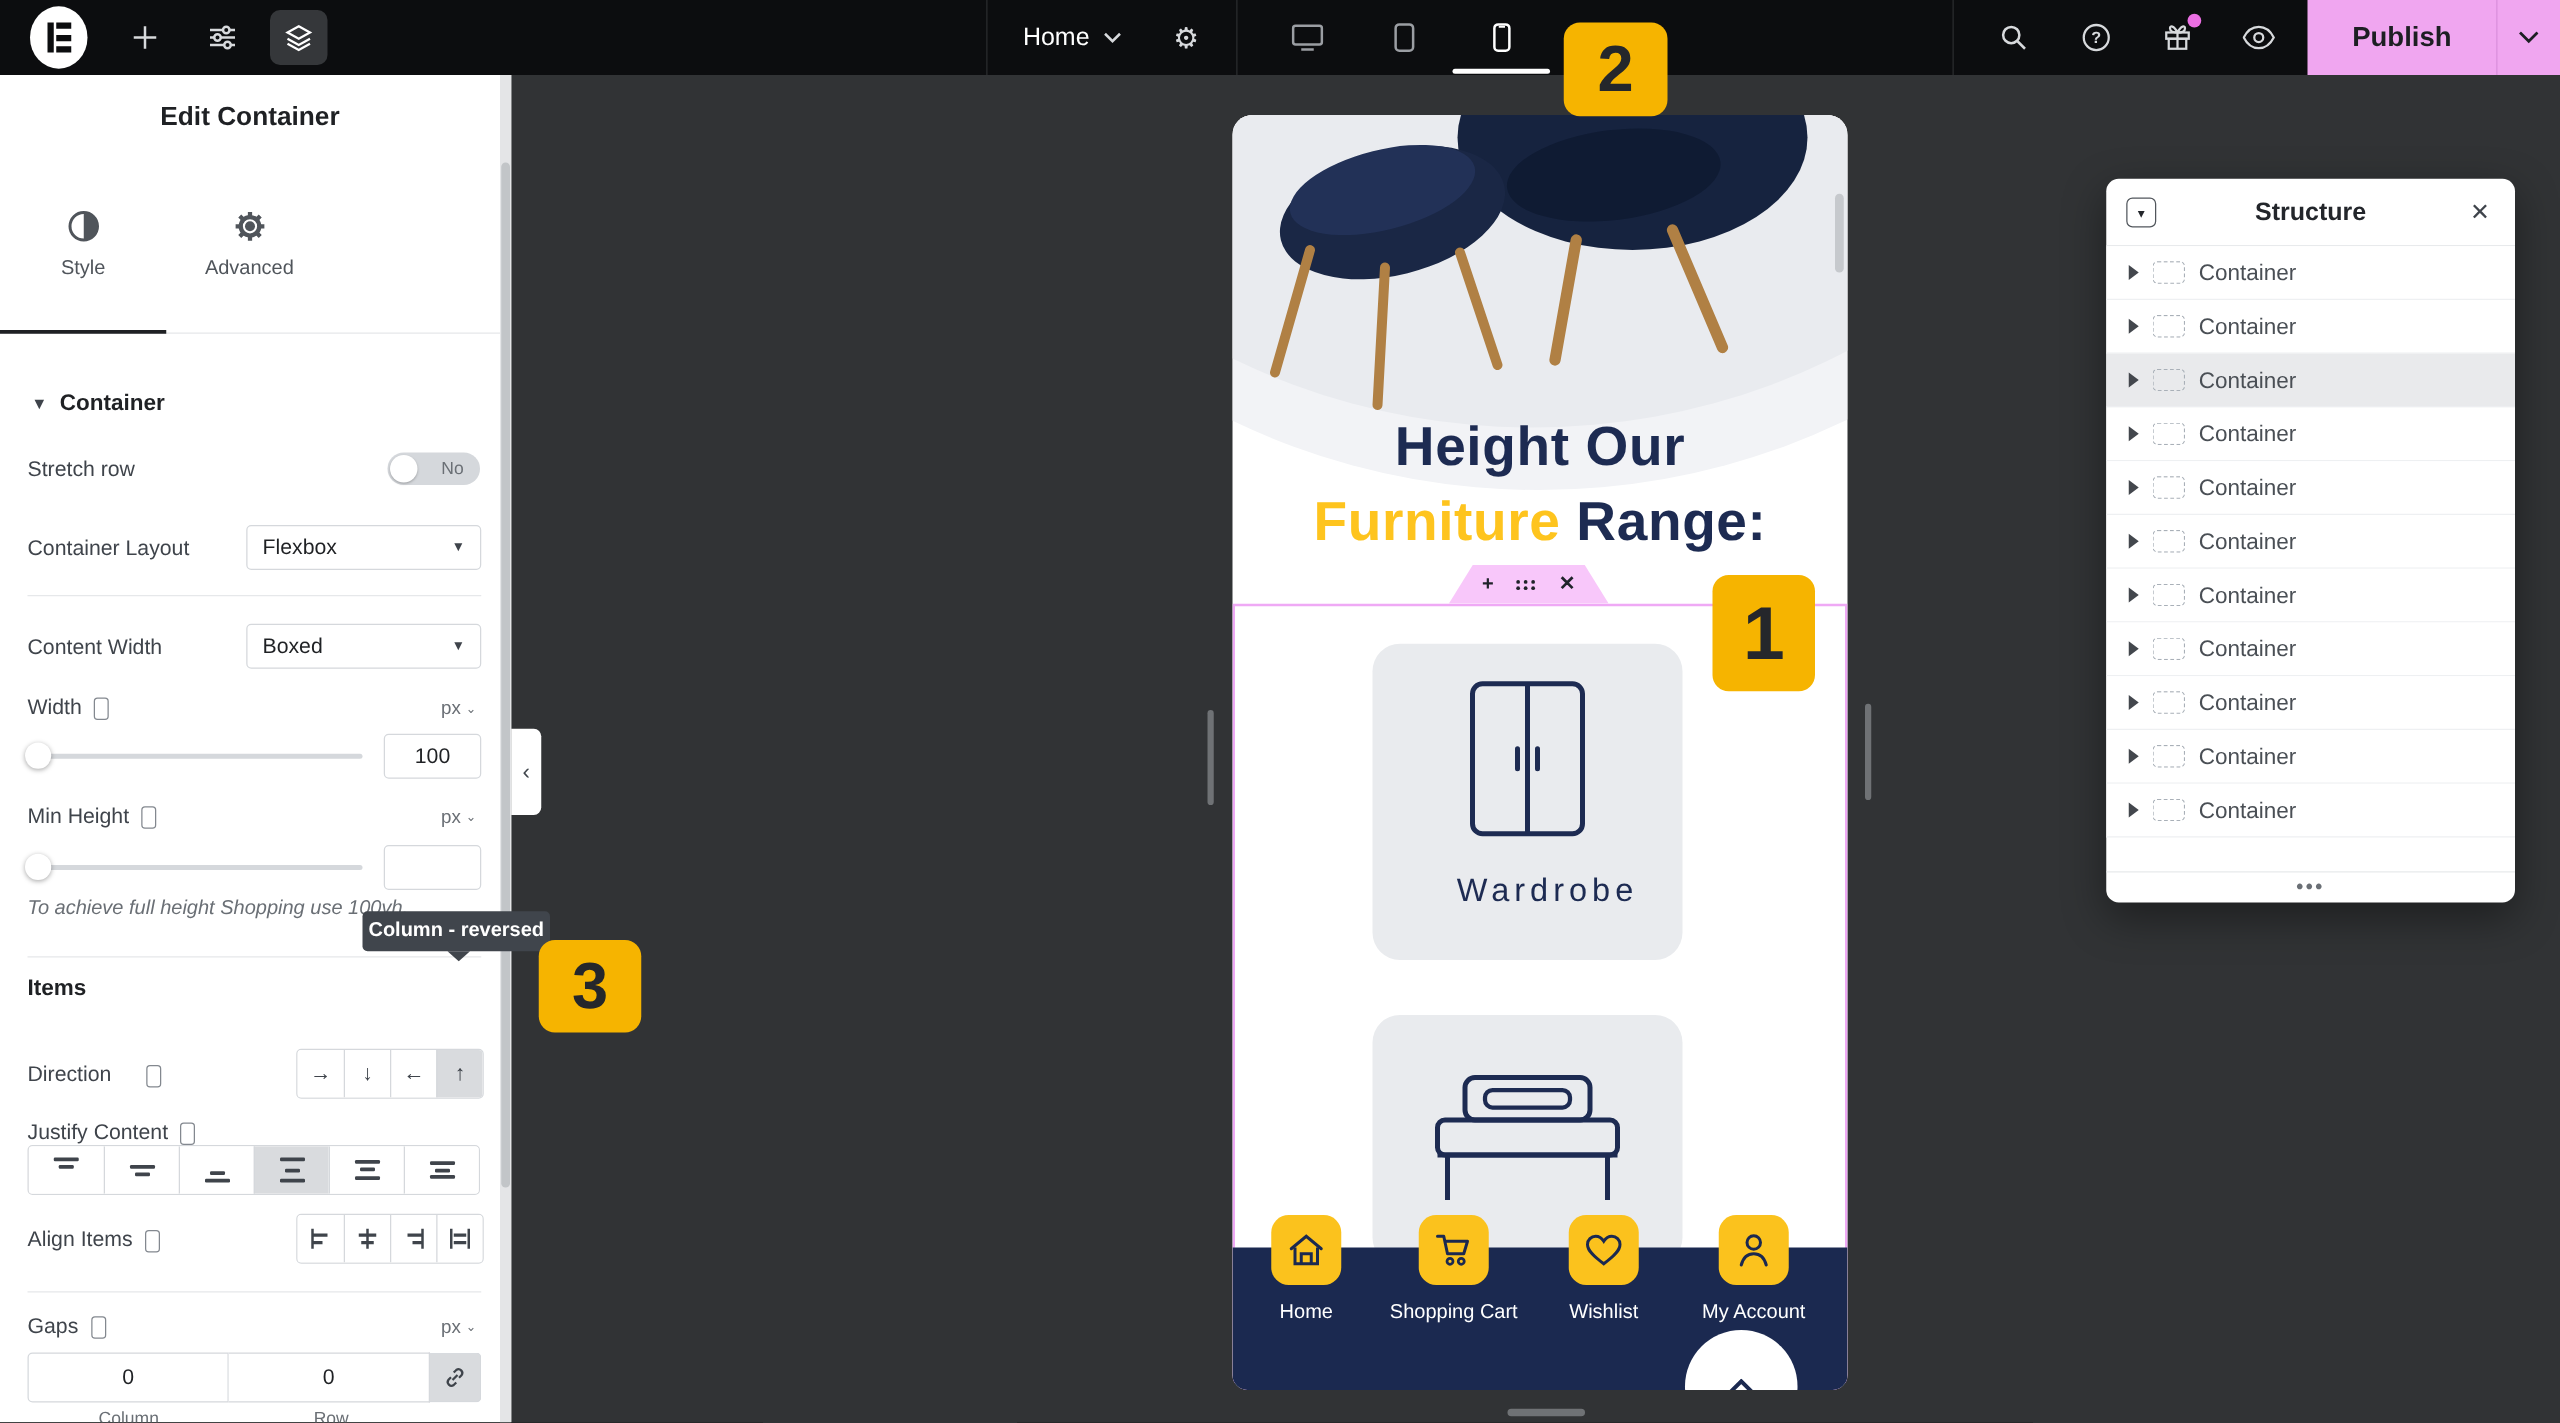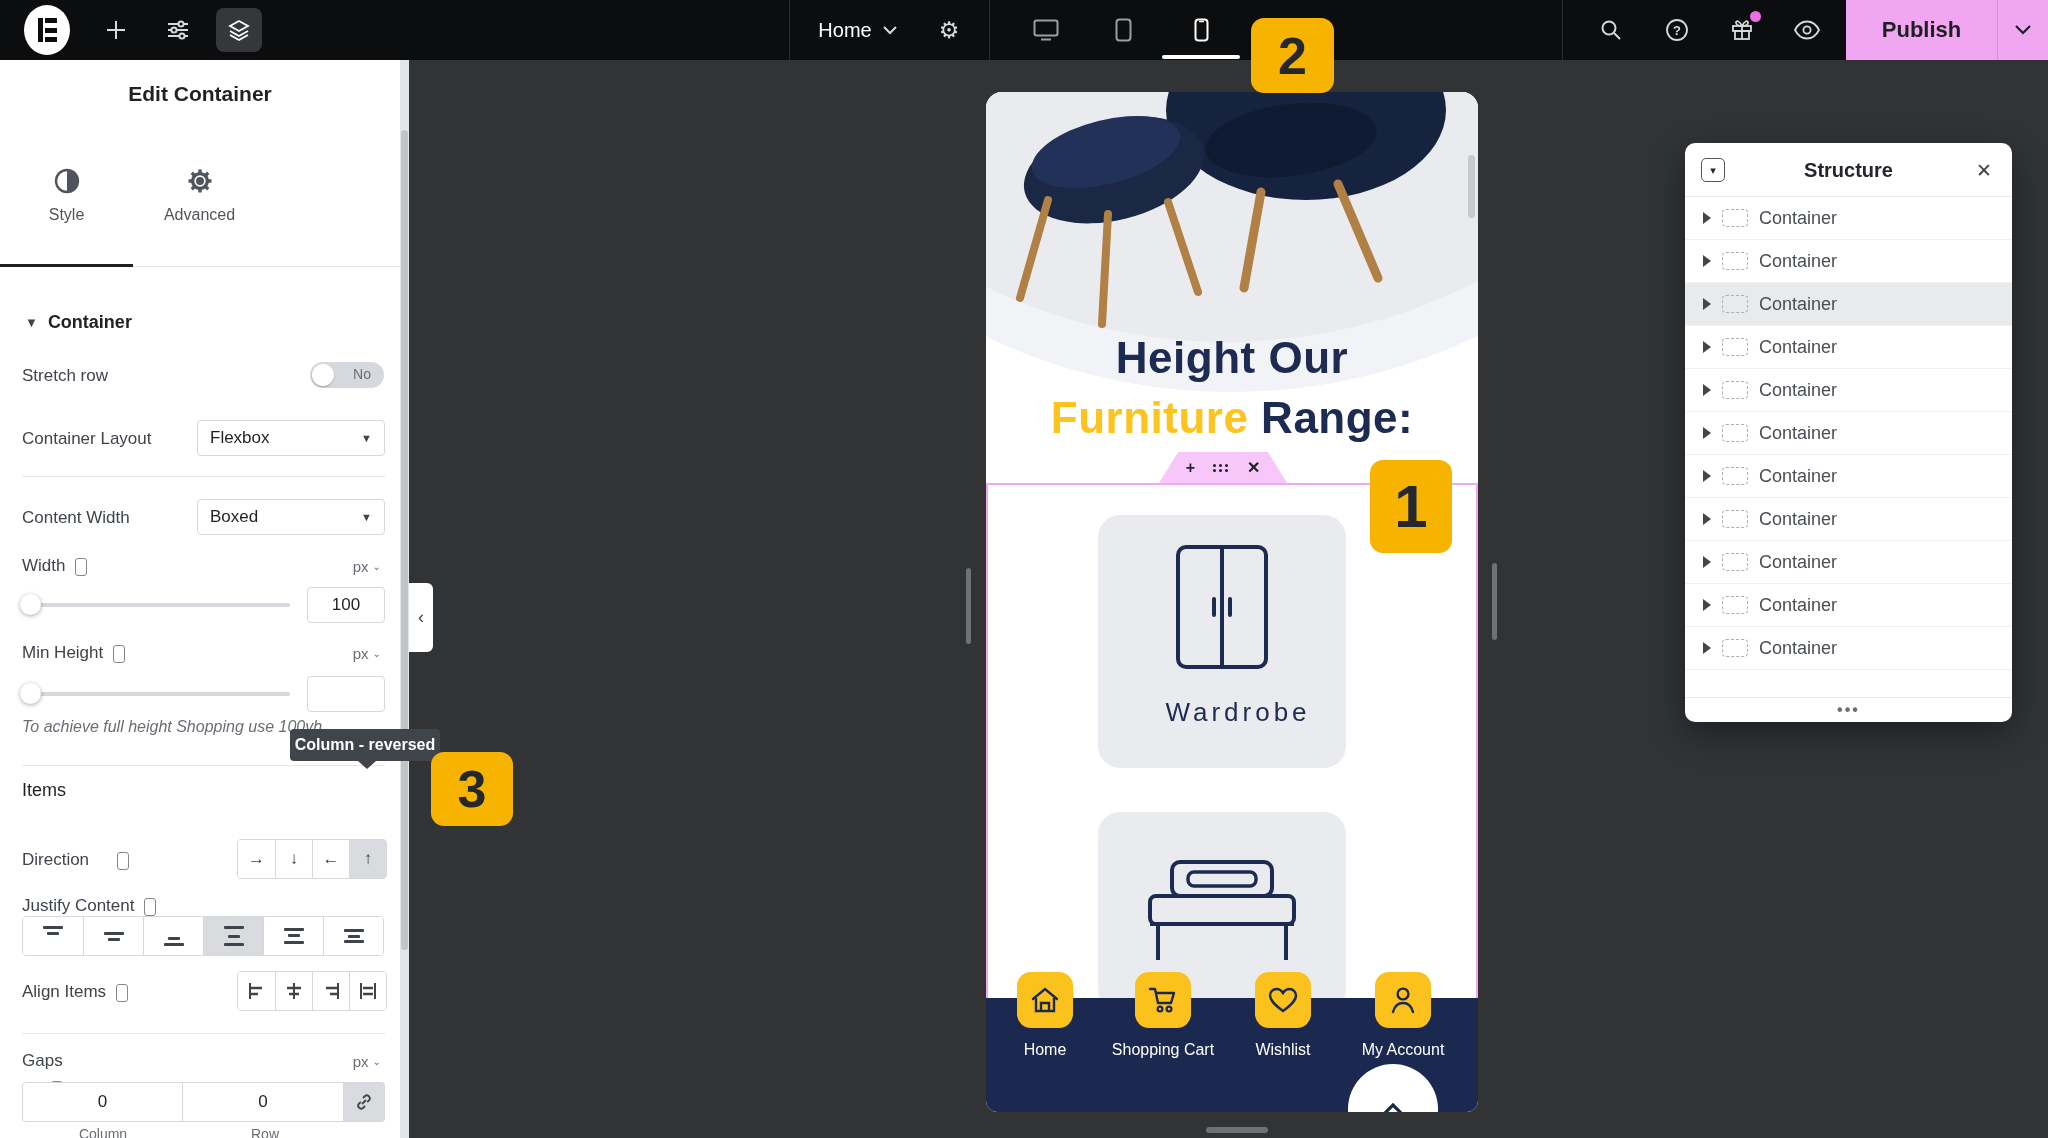--- a/index.html
+++ b/index.html
@@ -31,21 +31,21 @@
   .sb-title{position:absolute;left:0;top:22px;width:400px;text-align:center;font-size:21px;font-weight:700;color:#1f2124;}
   .sb-tabs{position:absolute;left:0;top:65px;width:400px;height:142px;border-bottom:1px solid #e6e8ea;display:flex;}
   .sb-tab{width:133px;display:flex;flex-direction:column;align-items:center;justify-content:center;gap:12px;
           color:#50555b;font-size:16px;cursor:pointer;}
   .sb-tab.active{color:#1f2124;}
   .sb-tab-underline{position:absolute;left:0;top:139px;width:133px;height:3px;background:#1f2124;}
   .sec-head{position:absolute;left:25px;top:252px;display:flex;align-items:center;gap:10px;
             font-size:18px;font-weight:700;color:#1f2124;}
   .caret-down{font-size:13px;color:#3f444b;}
   .ctl-label{position:absolute;left:22px;display:flex;align-items:flex-end;gap:10px;font-size:17px;color:#3f444b;}
-  .bold-label{font-weight:400;color:#1f2124;font-size:18px;}
+  .bold-label{font-weight:700;color:#1f2124;font-size:18px;}
   .resp-icon{width:12px;height:18px;border:1.5px solid #83888f;border-radius:3px;display:inline-block;}
   .unit{position:absolute;right:28px;font-size:15px;color:#6a6f75;display:flex;align-items:center;gap:4px;}
   .select{position:absolute;left:197px;width:188px;height:36px;border:1px solid #d5d8dc;border-radius:4px;
           background:#fff;display:flex;align-items:center;padding:0 12px;font-size:17px;color:#1f2124;cursor:pointer;}
   .select .sel-caret{margin-left:auto;font-size:11px;color:#3f444b;}
   .toggle{position:absolute;left:310px;width:74px;height:26px;border-radius:13px;background:#d5d8dc;cursor:pointer;}
   .toggle .knob{position:absolute;left:2px;top:2px;width:22px;height:22px;border-radius:50%;background:#fff;box-shadow:0 1px 2px rgba(0,0,0,.25);}
   .toggle .tg-label{position:absolute;right:13px;top:4px;font-size:14px;color:#6a6f75;}
   .slider-track{position:absolute;left:22px;width:268px;height:4px;border-radius:2px;background:#d5d8dc;}
   .slider-knob{position:absolute;left:-2px;top:-9px;width:21px;height:21px;border-radius:50%;background:#fff;
@@ -413,21 +413,21 @@
       <div class="gbtn">
         <svg width="18" height="18" viewBox="0 0 18 18">
             <path d="M2 1v16M16 1v16" stroke="#3f444b" stroke-width="2"></path>
             <path d="M4 6h10M4 12h10" stroke="#3f444b" stroke-width="2.6"></path>
           </svg>
       </div>
     </div>
 
     <div class="hr" style="top:973px;"></div>
 
-    <div class="ctl-label" style="top:991px;flex-direction:column;">
+    <div class="ctl-label" style="top:991px;">
       <span>Gaps</span>
       <span class="resp-icon"></span>
     </div>
     <div class="unit" style="top:993px;">
       <span>px</span>
         <span style="font-size:10px;">⌄</span>
     </div>
     <div class="gap-inputs" style="top:1022px;">
       <input class="gap-input" style="border-radius: 4px 0px 0px 4px;" value="0">
       <input class="gap-input" style="border-left: none;" value="0">

